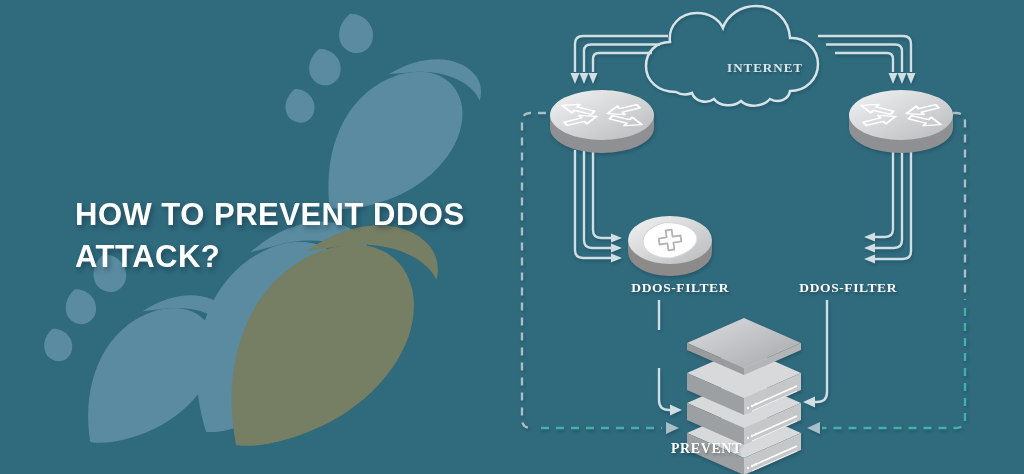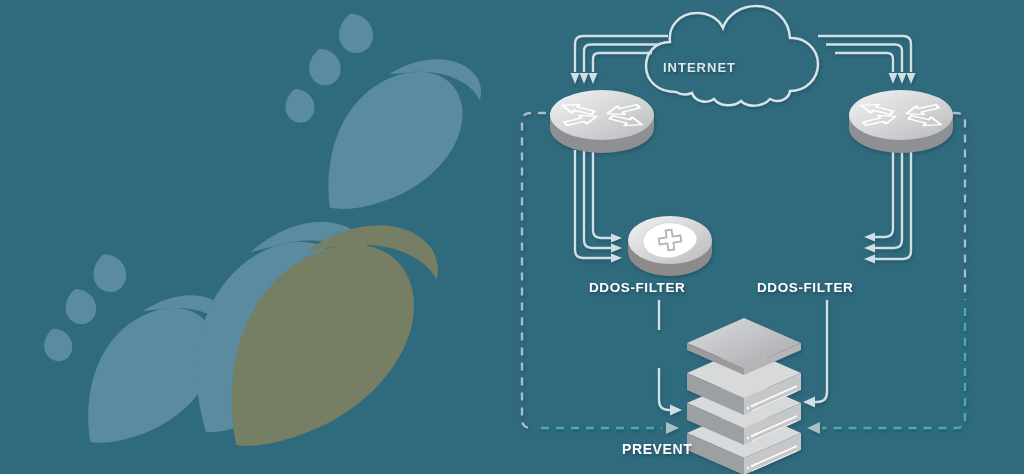--- a/index.html
+++ b/index.html
@@ -16,22 +16,22 @@
   .arr{fill:var(--line,#cfdfe3);stroke:none;}
   .arr-g{fill:var(--dash-gray,#b6c9cf);stroke:none;}
   .dashg{stroke:var(--dash-gray,#a9bfc7);stroke-width:2.4;fill:none;stroke-dasharray:8 7;}
   .dasht{stroke:var(--dash-teal,#44b1a7);stroke-width:2.4;fill:none;stroke-dasharray:8 7;}
   .title{
     position:absolute;left:75px;top:194px;width:455px;
     color:var(--text,#fff);font-size:31px;font-weight:bold;line-height:1.36;
     letter-spacing:.5px;text-shadow:2px 3px 5px rgba(10,30,40,.4);
   }
   .lbl{
-    position:absolute;color:var(--text,#fff);font-weight:bold;text-align:left;
-    letter-spacing:.6px;text-shadow:1px 2px 3px rgba(10,30,40,.35);
+    position:absolute;color:var(--text,#fff);font-weight:bold;text-align:right;
+    letter-spacing:.6px;text-shadow:1px 2px 3px rgba(10,30,40,.35);font-family:Liberation Serif, serif;
   }
   .lbl-internet{left:663px;top:60px;width:140px;font-size:13px;letter-spacing:1px;color:#dce9ec;}
   .lbl-filter-left{left:589px;top:280px;width:140px;font-size:13.5px;}
   .lbl-filter-right{left:757px;top:280px;width:140px;font-size:13.5px;}
   .lbl-server{left:622px;top:441px;width:120px;font-size:14px;}
 </style>
 </head>
 <body>
 
 <div class="stage">
@@ -53,20 +53,21 @@
       <use href="#dropsShape" class="bomb" transform="translate(333,48) scale(1.12) rotate(6)"></use>
     </g>
     <g>
       <use href="#bombShape" class="bomb" transform="translate(88,288) scale(1.08) rotate(4)"></use>
       <use href="#dropsShape" class="bomb" transform="translate(88,288) scale(1.08) rotate(4)"></use>
     </g>
     <use href="#bombShape" class="bomb" transform="translate(175,232) scale(1.42) rotate(-4)"></use>
     <use href="#bombShape" class="bomb-olive" transform="translate(225,220) scale(1.58) rotate(2)"></use>
   </svg>
 
+  <div class="title">HOW TO PREVENT DDOS ATTACK?</div>
 
   <svg class="diagram" viewBox="0 0 1024 474">
     <defs>
       <linearGradient id="gTop" x1="0" y1="0" x2="1" y2="1">
         <stop offset="0" stop-color="#f2f3f5"></stop>
           <stop offset="1" stop-color="#b9babc"></stop>
       </linearGradient>
       <linearGradient id="gCapTop" x1="0" y1="0" x2="1" y2="1">
         <stop offset="0" stop-color="#dcdde0"></stop>
           <stop offset="1" stop-color="#a6a7a9"></stop>

